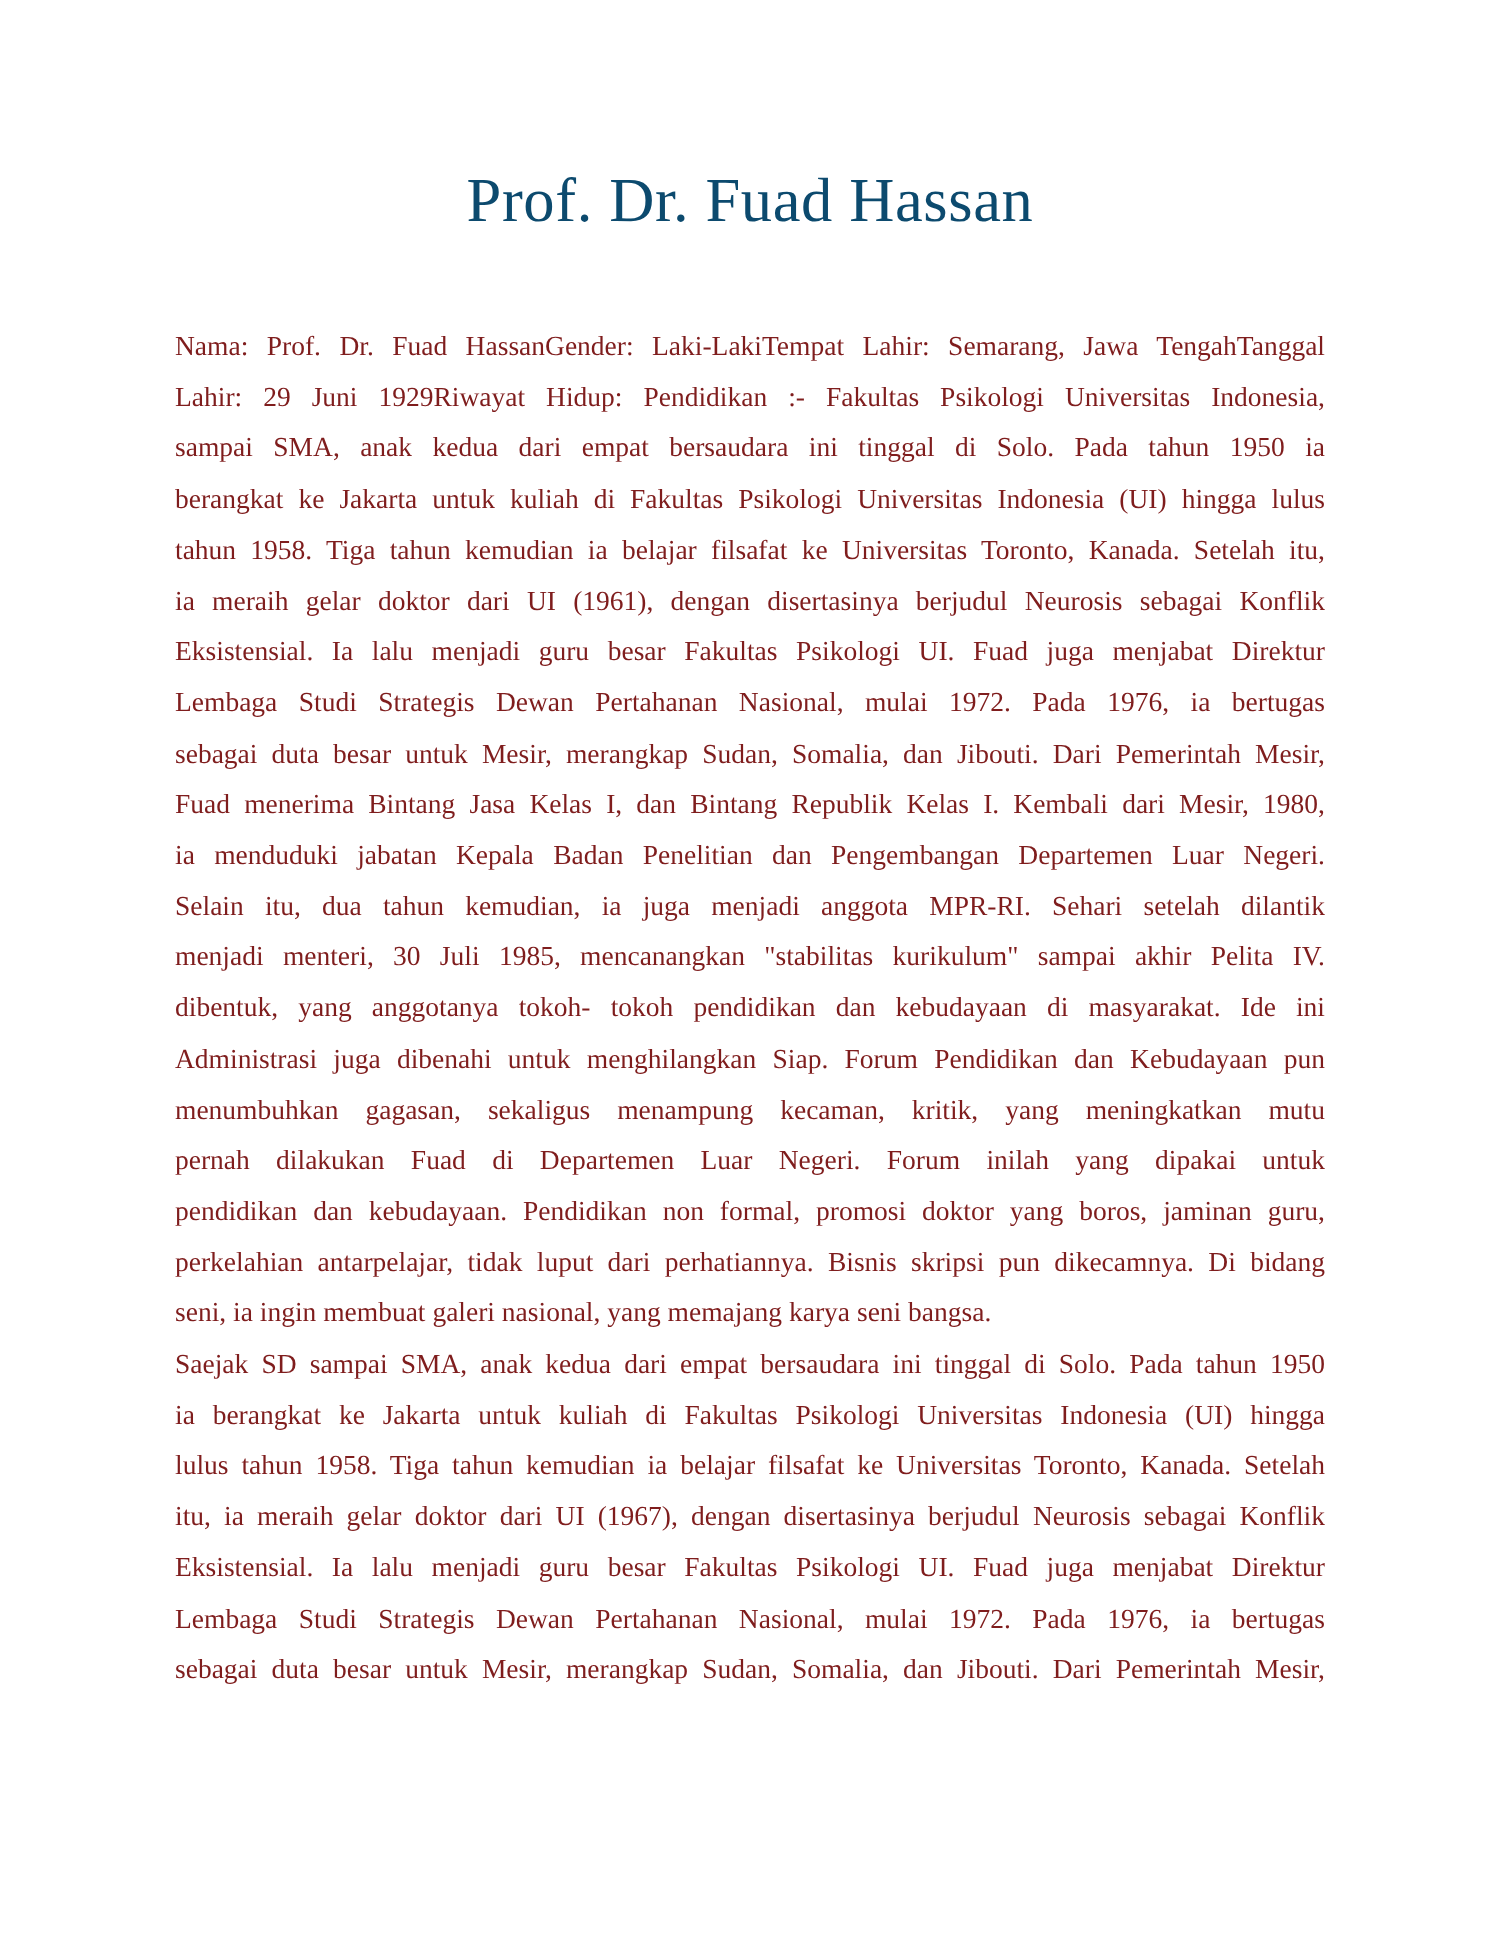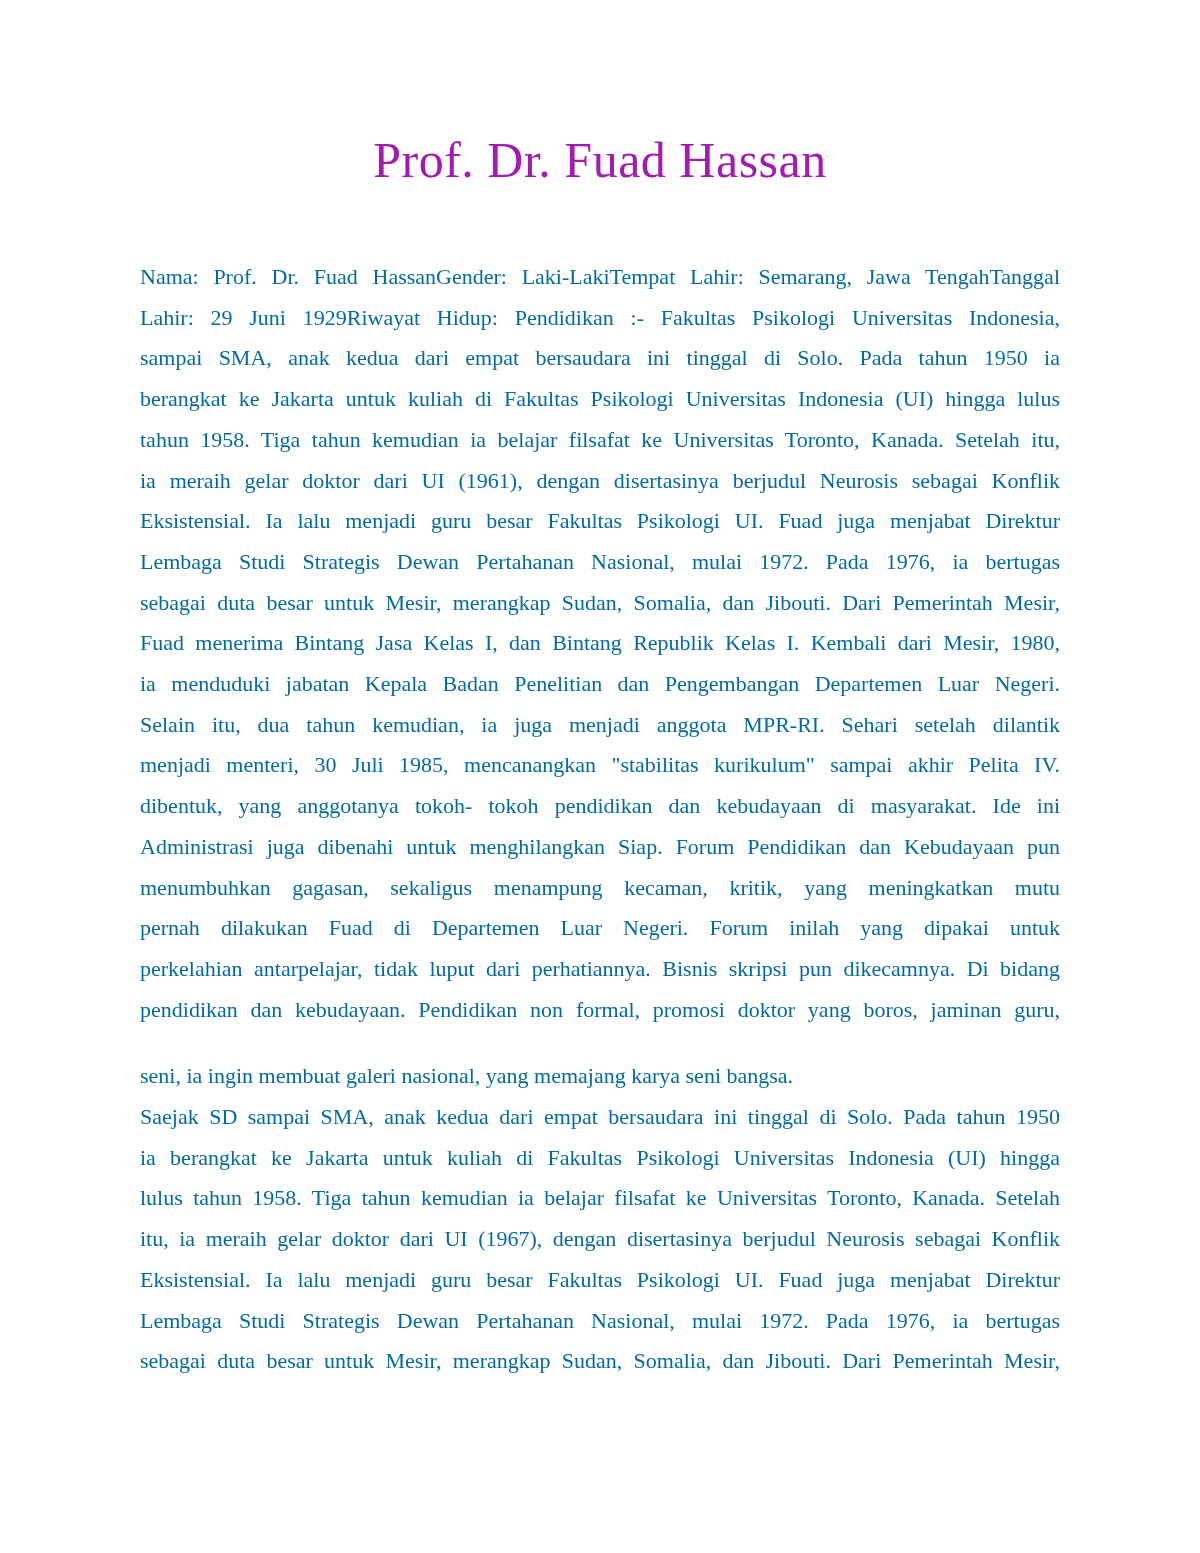--- a/index.html
+++ b/index.html
@@ -22,43 +22,42 @@
   .title {
     margin: 0;
     padding-top: 130px;
     height: 60px;
     line-height: 60px;
     text-align: center;
     font-family: "Liberation Serif", "DejaVu Serif", serif;
     font-size: 50px;
     font-weight: 400;
     letter-spacing: 0.5px;
-    color: #a21caf;
+    color: #0c4a6e;
   }
   .content {
     width: 920px;
     margin: 67px auto 0 auto;
     font-family: "Liberation Serif", "DejaVu Serif", serif;
     font-size: 22px;
     line-height: 40.7px;
-    color: #0369a1;
+    color: #7f1d1d;
   }
   .paragraph {
     margin: 0;
     padding: 0;
   }
   .line {
     text-align: justify;
     text-align-last: justify;
     hyphens: none;
     overflow-wrap: normal;
   }
   .line.endline {
     text-align-last: left;
-    margin-top: 26px;
   }
 </style>
 </head>
 <body>
 
 <div class="page">
   <h1 class="title">Prof. Dr. Fuad Hassan</h1>
   <div class="content">
       <div class="paragraph">
         <div class="line">Nama: Prof. Dr. Fuad HassanGender: Laki-LakiTempat Lahir: Semarang, Jawa TengahTanggal</div>
@@ -71,22 +70,22 @@
         <div class="line">Lembaga Studi Strategis Dewan Pertahanan Nasional, mulai 1972. Pada 1976, ia bertugas</div>
         <div class="line">sebagai duta besar untuk Mesir, merangkap Sudan, Somalia, dan Jibouti. Dari Pemerintah Mesir,</div>
         <div class="line">Fuad menerima Bintang Jasa Kelas I, dan Bintang Republik Kelas I. Kembali dari Mesir, 1980,</div>
         <div class="line">ia menduduki jabatan Kepala Badan Penelitian dan Pengembangan Departemen Luar Negeri.</div>
         <div class="line">Selain itu, dua tahun kemudian, ia juga menjadi anggota MPR-RI. Sehari setelah dilantik</div>
         <div class="line">menjadi menteri, 30 Juli 1985, mencanangkan "stabilitas kurikulum" sampai akhir Pelita IV.</div>
         <div class="line">dibentuk, yang anggotanya tokoh- tokoh pendidikan dan kebudayaan di masyarakat. Ide ini</div>
         <div class="line">Administrasi juga dibenahi untuk menghilangkan Siap. Forum Pendidikan dan Kebudayaan pun</div>
         <div class="line">menumbuhkan gagasan, sekaligus menampung kecaman, kritik, yang meningkatkan mutu</div>
         <div class="line">pernah dilakukan Fuad di Departemen Luar Negeri. Forum inilah yang dipakai untuk</div>
+        <div class="line">pendidikan dan kebudayaan. Pendidikan non formal, promosi doktor yang boros, jaminan guru,</div>
         <div class="line">perkelahian antarpelajar, tidak luput dari perhatiannya. Bisnis skripsi pun dikecamnya. Di bidang</div>
-        <div class="line">pendidikan dan kebudayaan. Pendidikan non formal, promosi doktor yang boros, jaminan guru,</div>
         <div class="line endline">seni, ia ingin membuat galeri nasional, yang memajang karya seni bangsa.</div>
       </div>
       <div class="paragraph">
         <div class="line">Saejak SD sampai SMA, anak kedua dari empat bersaudara ini tinggal di Solo. Pada tahun 1950</div>
         <div class="line">ia berangkat ke Jakarta untuk kuliah di Fakultas Psikologi Universitas Indonesia (UI) hingga</div>
         <div class="line">lulus tahun 1958. Tiga tahun kemudian ia belajar filsafat ke Universitas Toronto, Kanada. Setelah</div>
         <div class="line">itu, ia meraih gelar doktor dari UI (1967), dengan disertasinya berjudul Neurosis sebagai Konflik</div>
         <div class="line">Eksistensial. Ia lalu menjadi guru besar Fakultas Psikologi UI. Fuad juga menjabat Direktur</div>
         <div class="line">Lembaga Studi Strategis Dewan Pertahanan Nasional, mulai 1972. Pada 1976, ia bertugas</div>
         <div class="line">sebagai duta besar untuk Mesir, merangkap Sudan, Somalia, dan Jibouti. Dari Pemerintah Mesir,</div>

